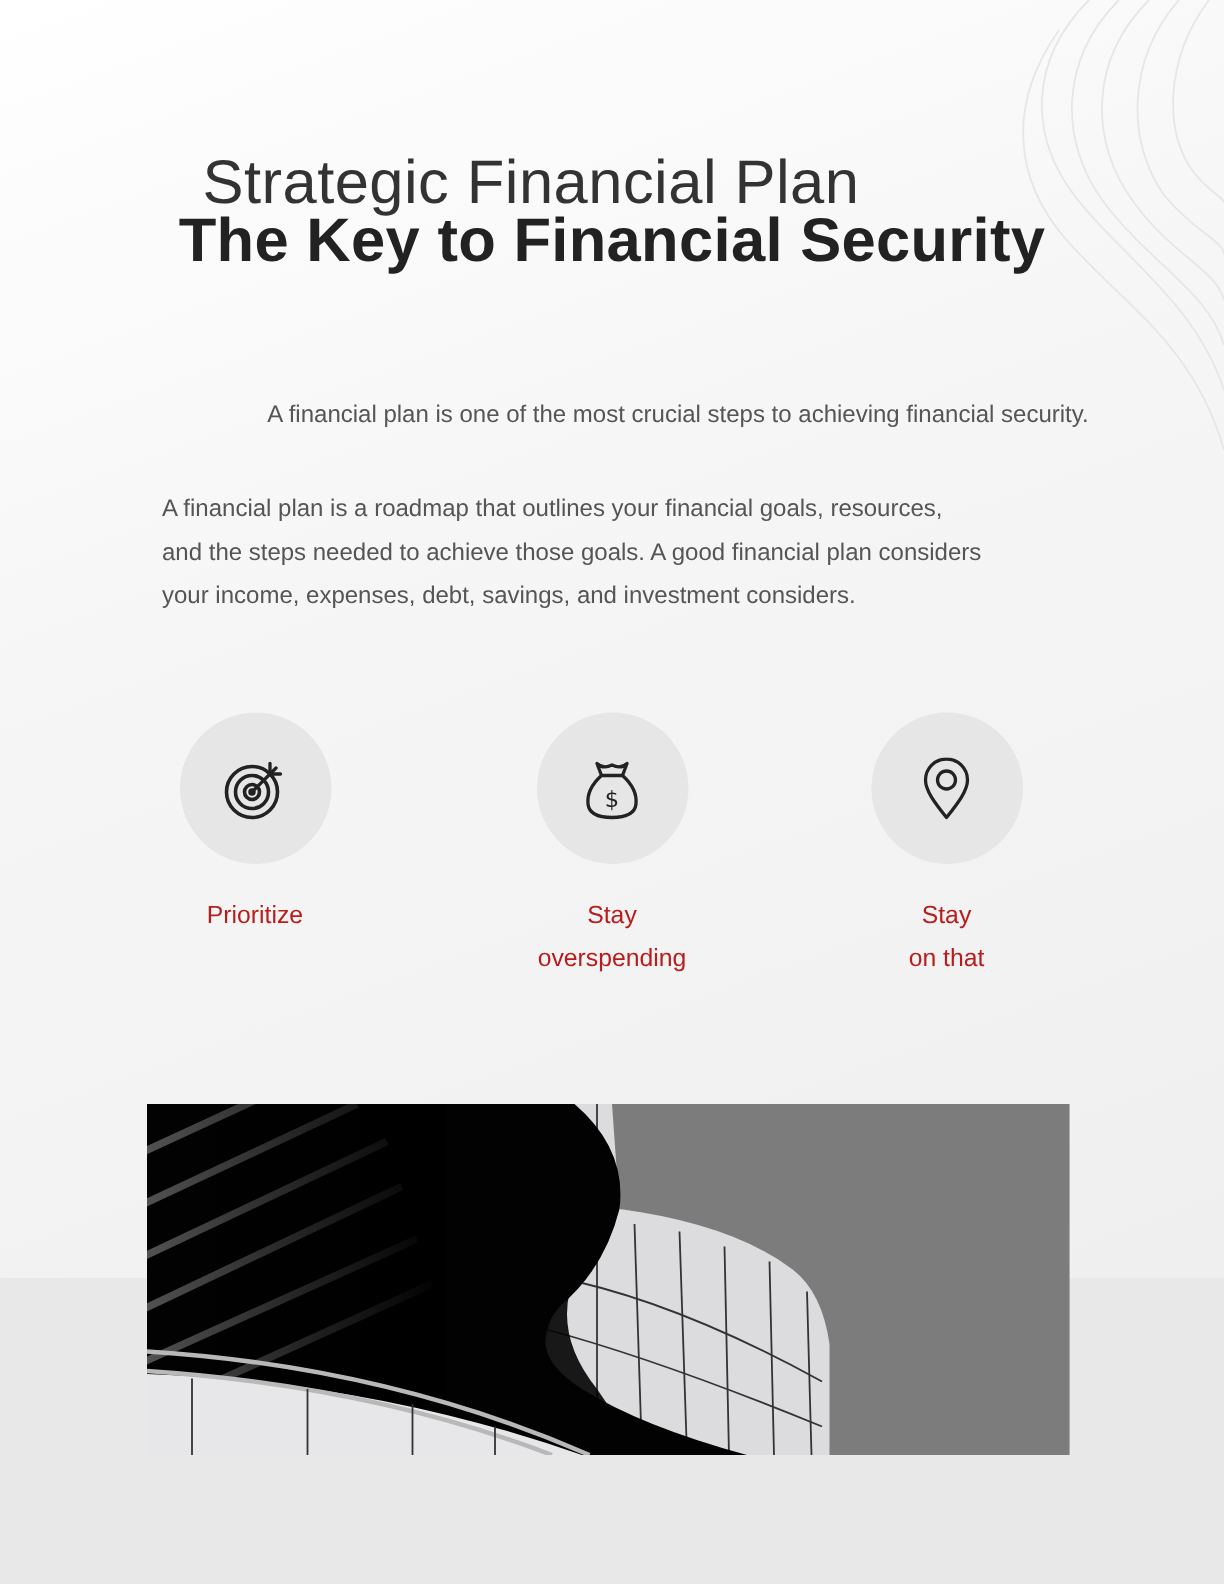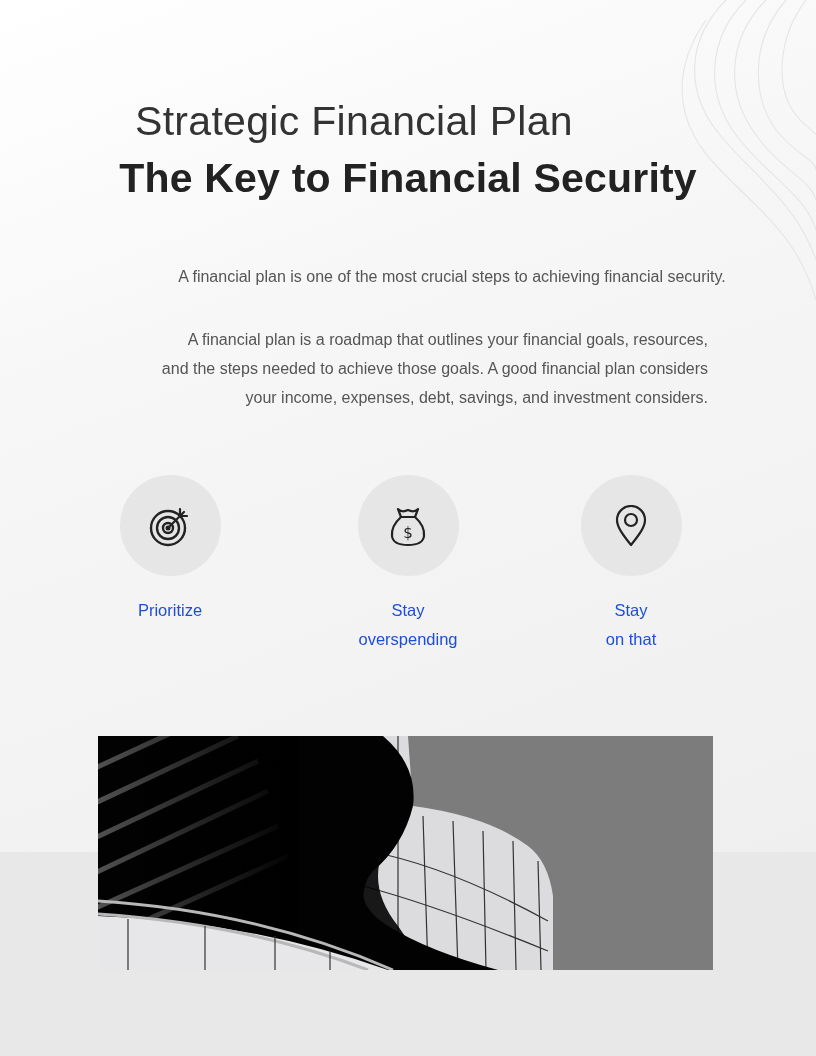--- a/index.html
+++ b/index.html
@@ -18,38 +18,38 @@
       background: #e8e8e8;
     }
     .waves { position: absolute; right: 0; top: 0; width: 150px; height: 330px; }
     .title-light {
       position: absolute; left: 0; width: 708px; top: 98px; text-align: center;
       font-size: 41px; font-weight: 300; color: #2e2e2e; letter-spacing: 0.3px;
       font-family: "DejaVu Sans", sans-serif; font-weight: 200;
     }
     .title-light { font-family: "Liberation Sans", sans-serif; font-weight: normal; color: #333; }
     .title-bold {
-      position: absolute; left: 0; width: 816px; top: 155px; text-align: center;
+      position: absolute; left: 0; width: 816px; top: 137px; text-align: center;
       font-size: 41px; font-weight: bold; color: #222; letter-spacing: 0.2px;
     }
     .lead {
       position: absolute; left: 0; width: 816px; top: 268px; text-align: center;
       font-size: 16px; color: #555; margin-left: 44px;
     }
     .para {
-      position: absolute; left: 108px; width: 600px; top: 325px; text-align: right;
+      position: absolute; left: 108px; width: 600px; top: 325px; text-align: left;
       font-size: 16px; line-height: 29px; color: #555;
     }
     .feature { position: absolute; top: 475px; width: 200px; text-align: center; }
     .feature .circle {
       width: 101px; height: 101px; border-radius: 50%; background: #e6e6e6;
       margin: 0 auto; display: flex; align-items: center; justify-content: center;
     }
     .feature .label {
-      margin-top: 20px; font-size: 16.5px; line-height: 29px; color: #1d4ed8;
+      margin-top: 20px; font-size: 16.5px; line-height: 29px; color: #b91c1c;
     }
     .photo {
       position: absolute; left: 98px; top: 736px; width: 615px; height: 234px;
       overflow: hidden; background: #7c7c7d;
     }
   </style>
 </head>
 <body>
 
 <div class="top-band"></div>

